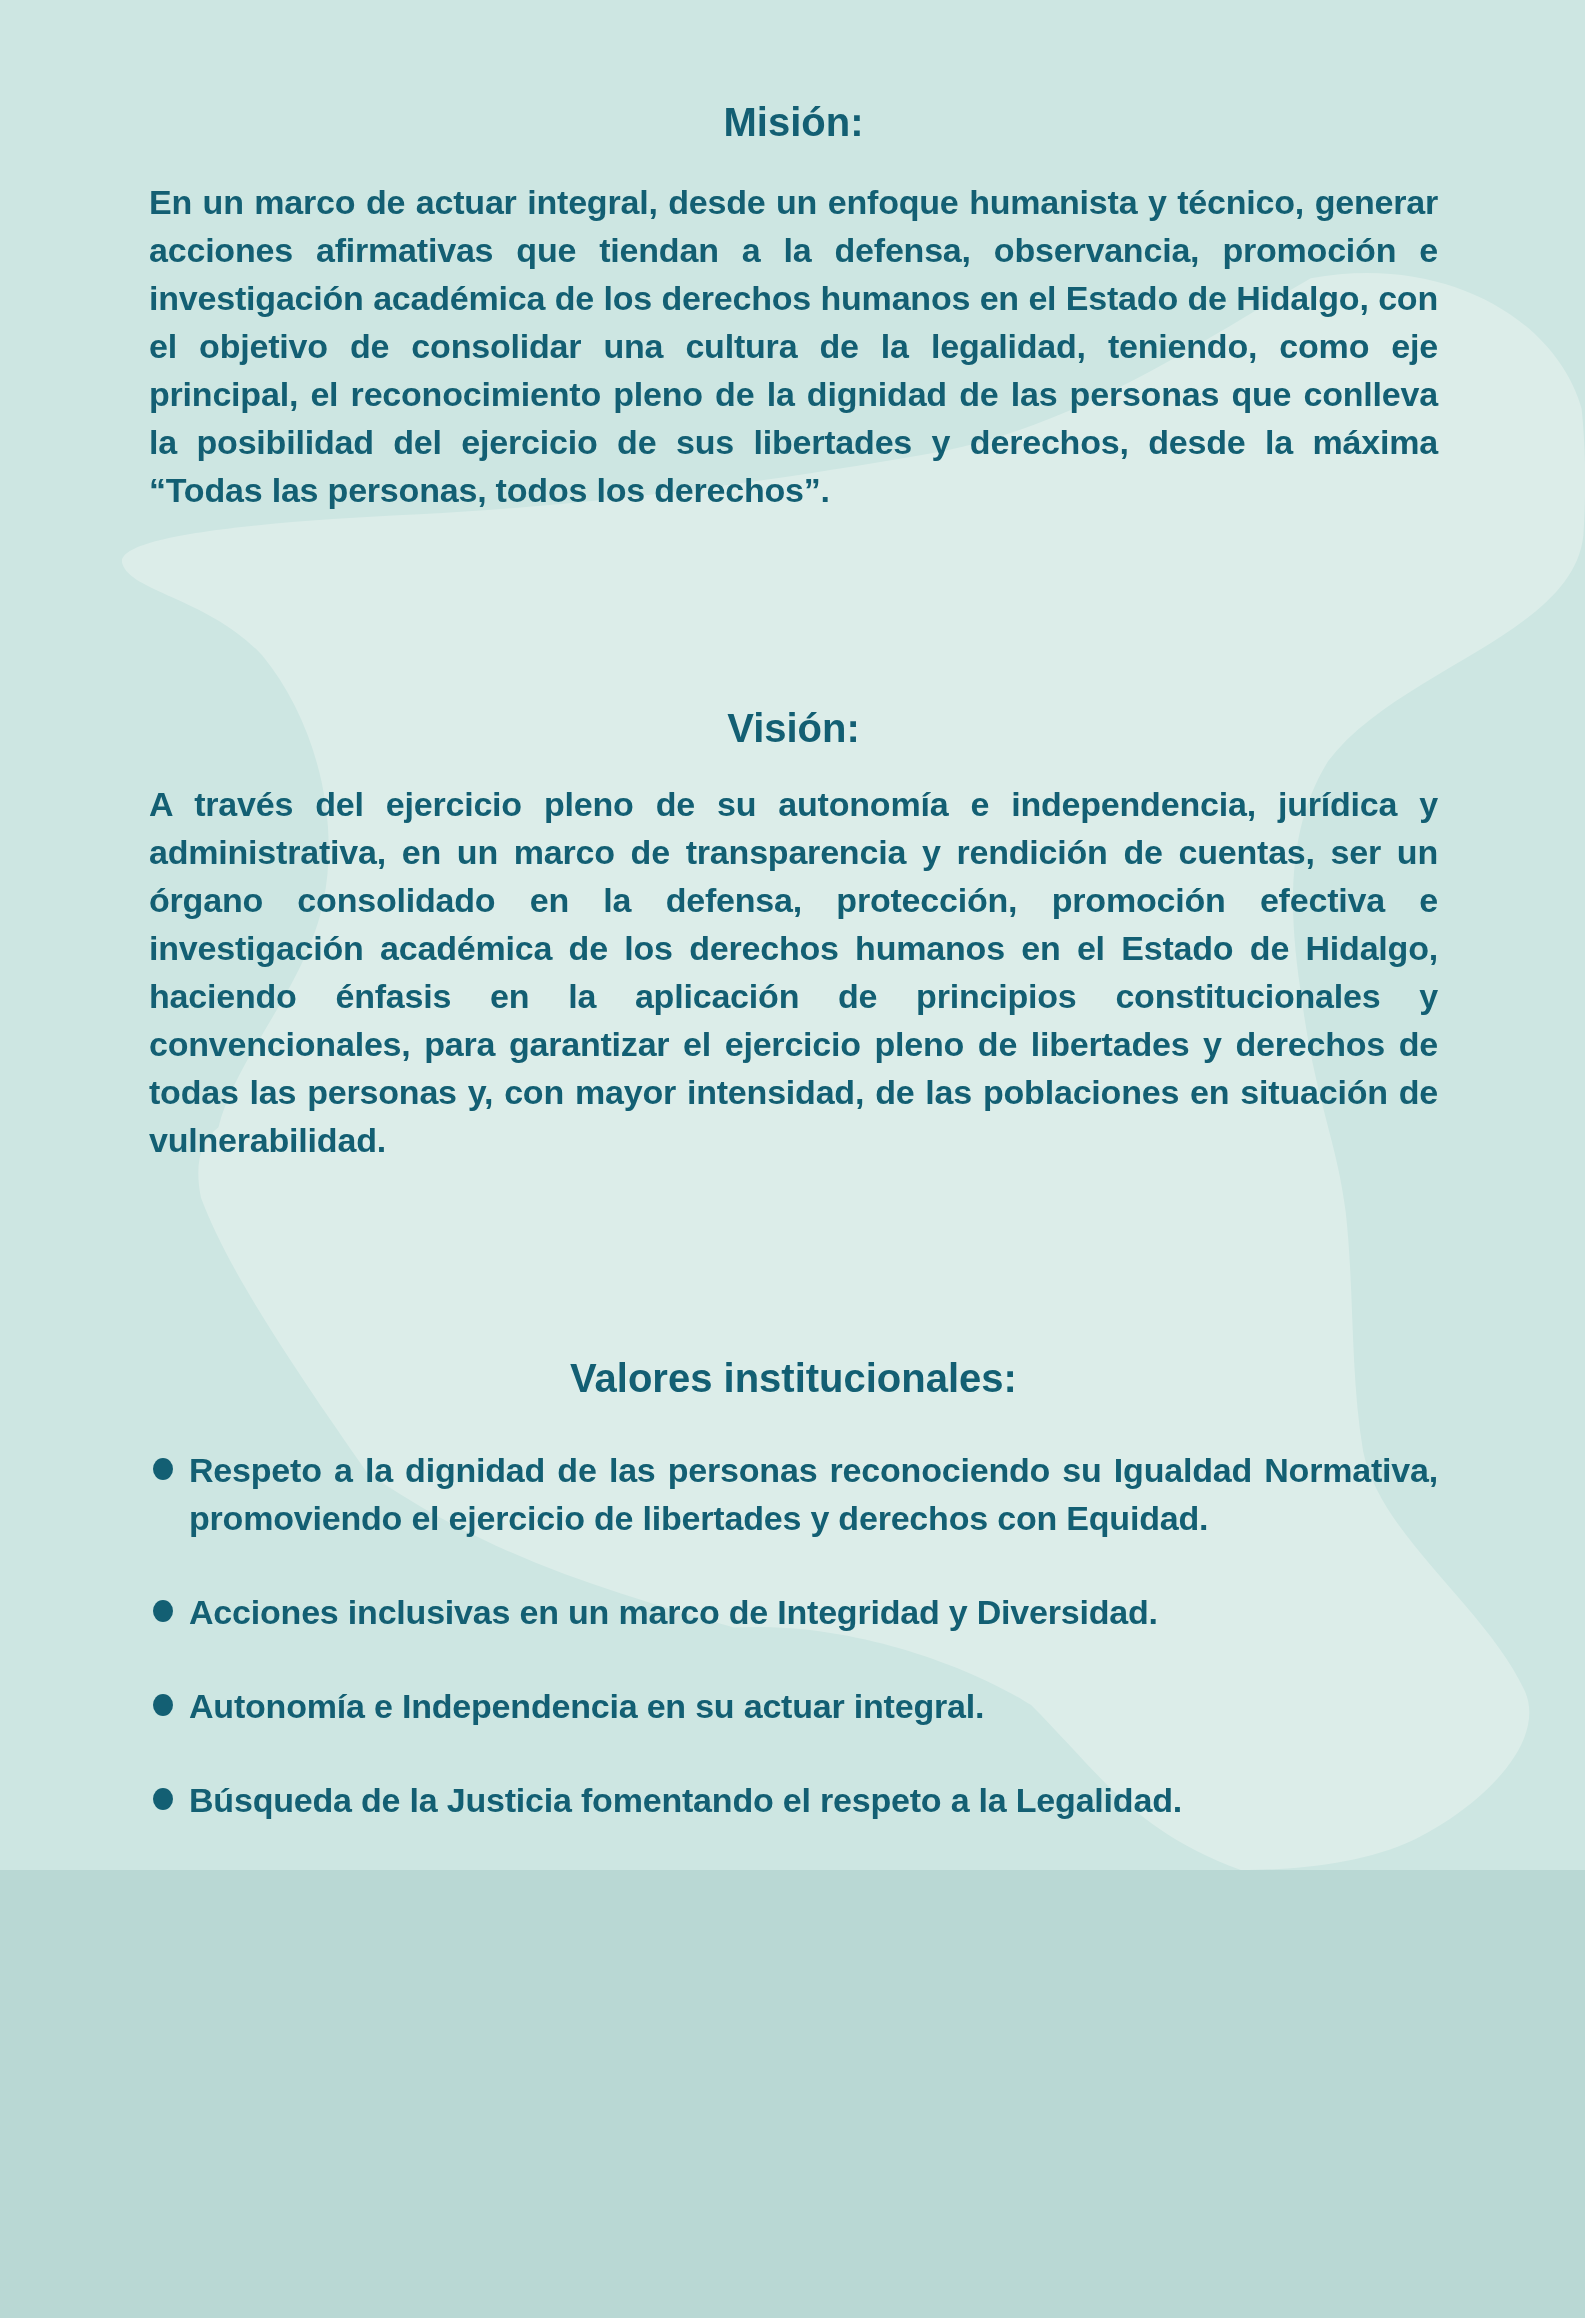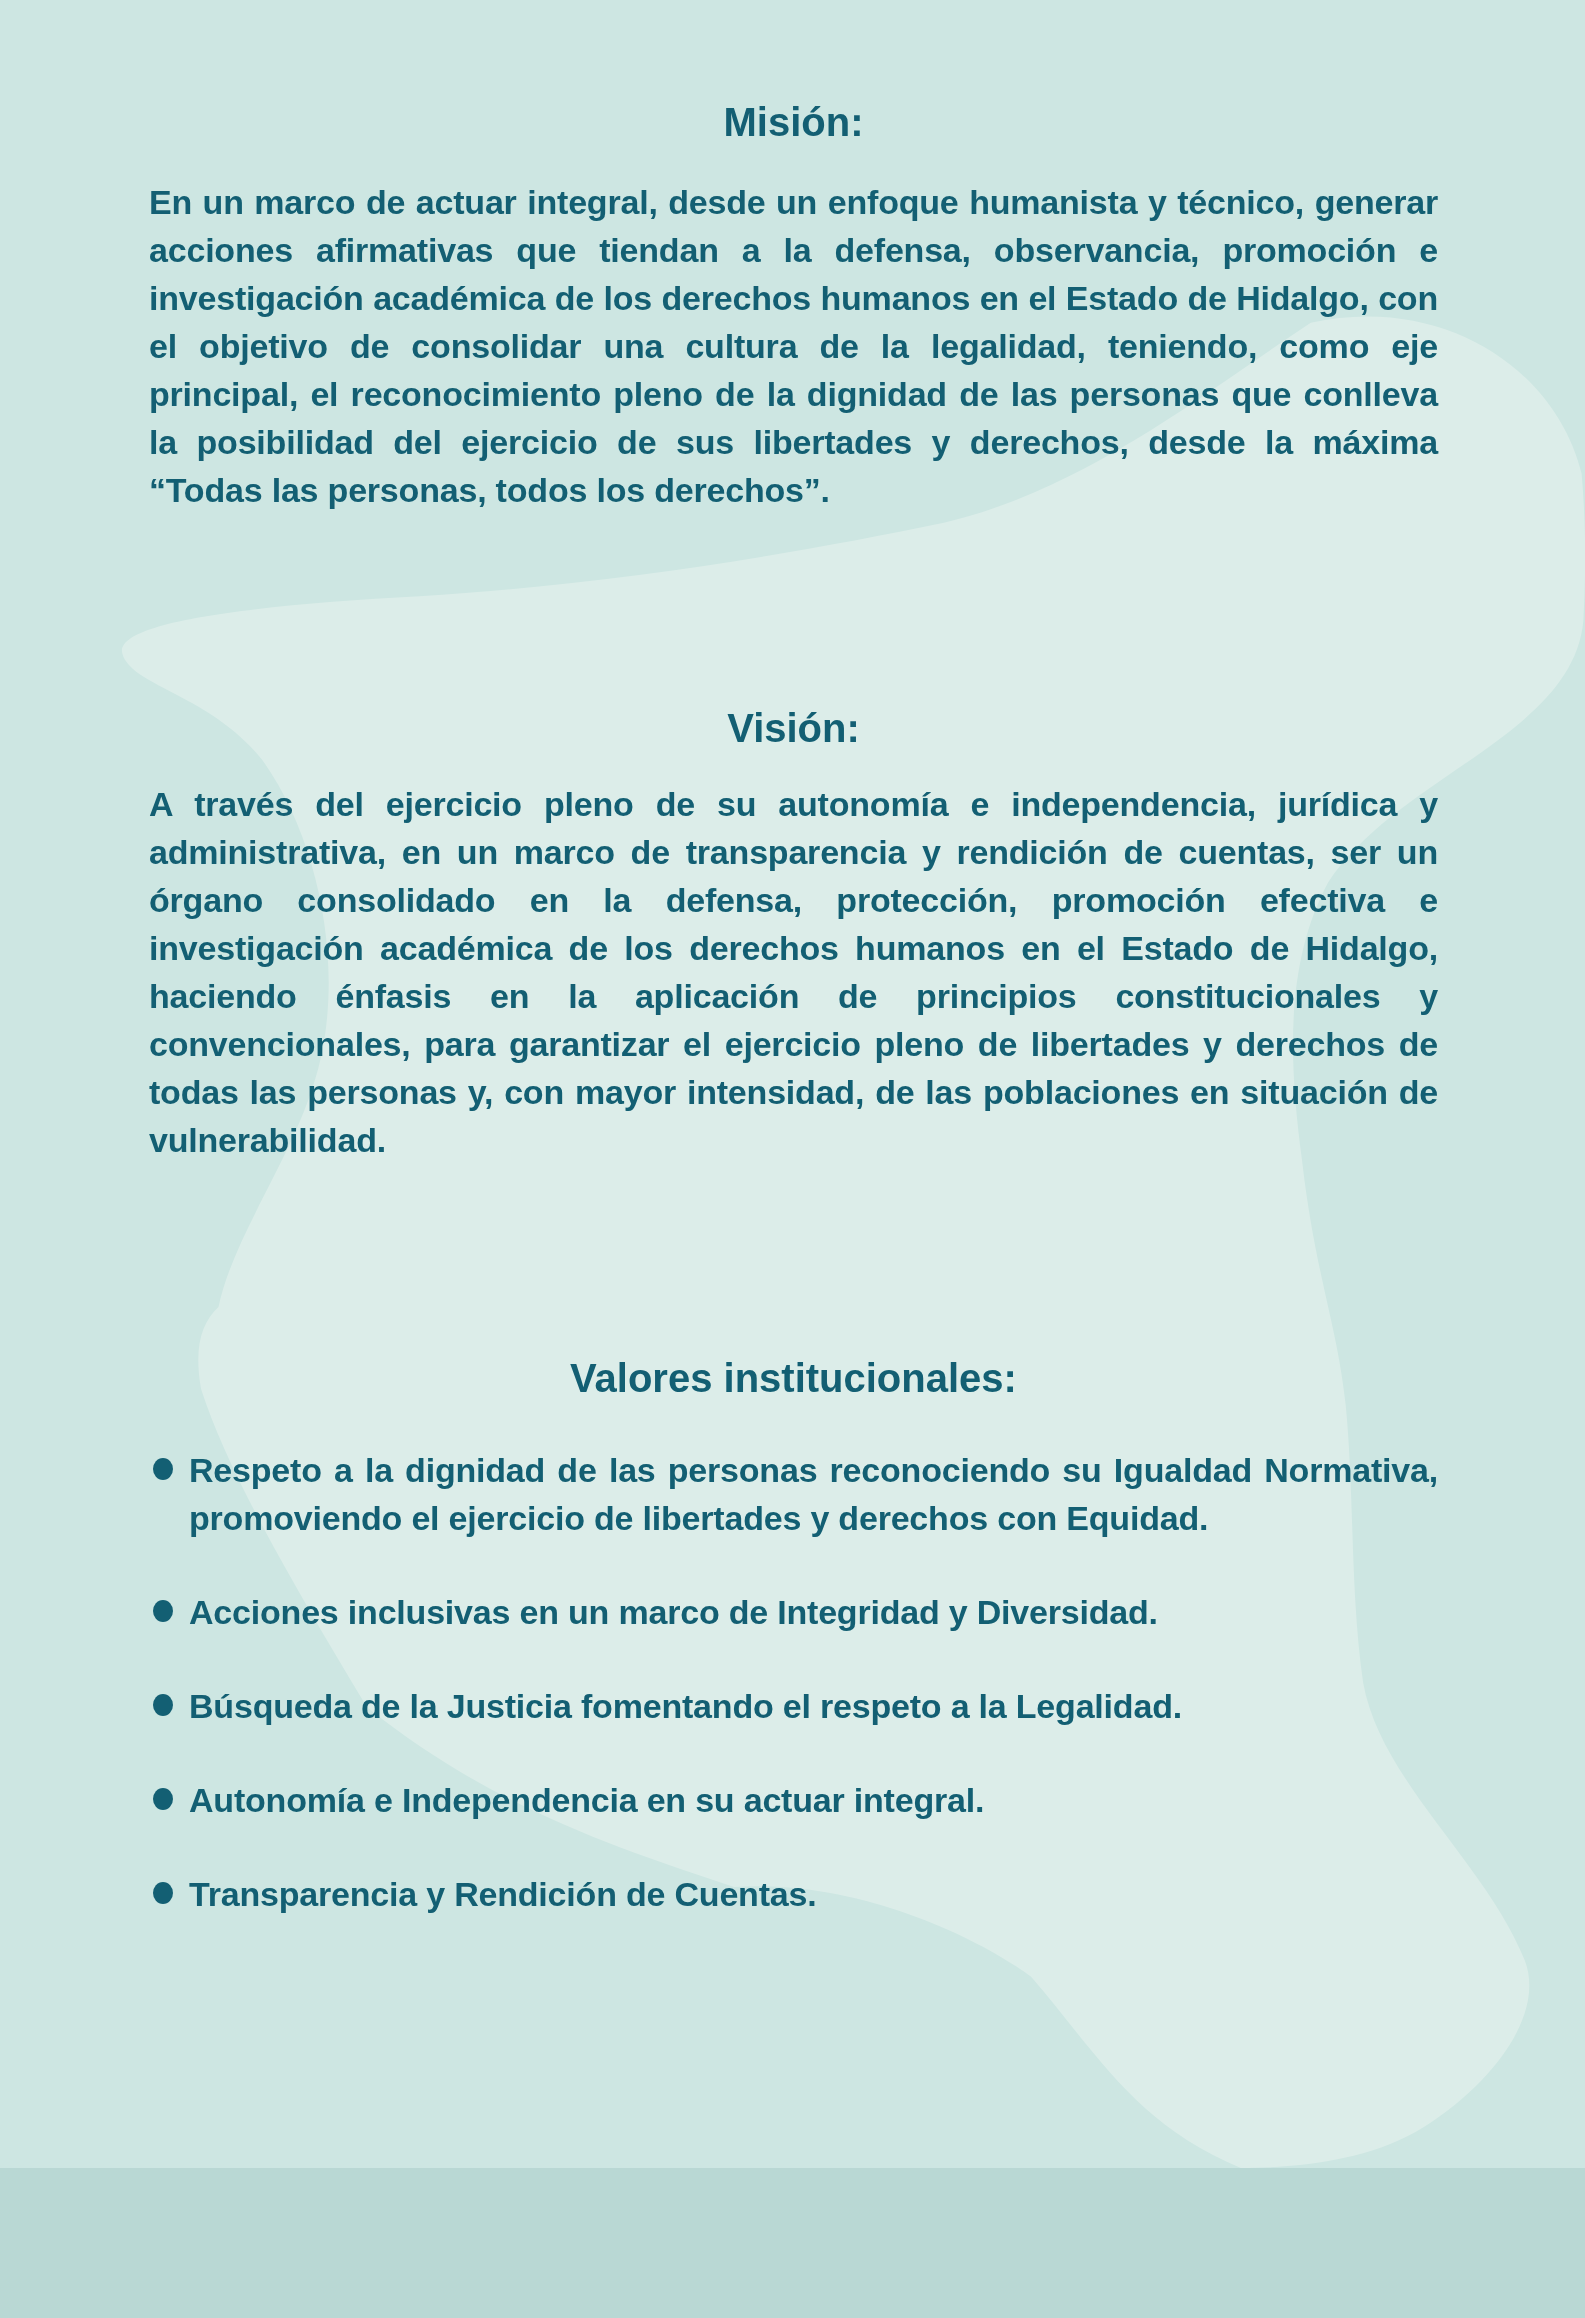--- a/index.html
+++ b/index.html
@@ -5,21 +5,21 @@
   :root{
     --bg:#CDE6E2;
     --wm:#DCEDE9;
     --fg:#135F73;
   }
   *{margin:0;padding:0;box-sizing:border-box;}
   html,body{background:#b9d8d4;}
   .page{
     position:relative;
     width:1586px;
-    height:2168px;
+    height:1870px;
     margin:0 auto;
     background:var(--bg);
     overflow:hidden;
     font-family:"Liberation Sans", sans-serif;
     font-weight:700;
     color:var(--fg);
   }
   .watermark{
     position:absolute;
     inset:0;
@@ -139,27 +139,27 @@
         <li class="value-item">
           <span class="dot-col">
               <span class="bullet-dot"></span>
             </span>
           <span class="value-text">Acciones inclusivas en un marco de Integridad y Diversidad.</span>
         </li>
         <li class="value-item">
           <span class="dot-col">
               <span class="bullet-dot"></span>
             </span>
-          <span class="value-text">Búsqueda de la Justicia fomentando el respeto a la Legalidad.</span>
+          <span class="value-text">Autonomía e Independencia en su actuar integral.</span>
         </li>
         <li class="value-item">
           <span class="dot-col">
               <span class="bullet-dot"></span>
             </span>
-          <span class="value-text">Autonomía e Independencia en su actuar integral.</span>
+          <span class="value-text">Búsqueda de la Justicia fomentando el respeto a la Legalidad.</span>
         </li>
         <li class="value-item">
           <span class="dot-col">
               <span class="bullet-dot"></span>
             </span>
           <span class="value-text">Transparencia y Rendición de Cuentas.</span>
         </li>
       </ul>
     </section>
 

